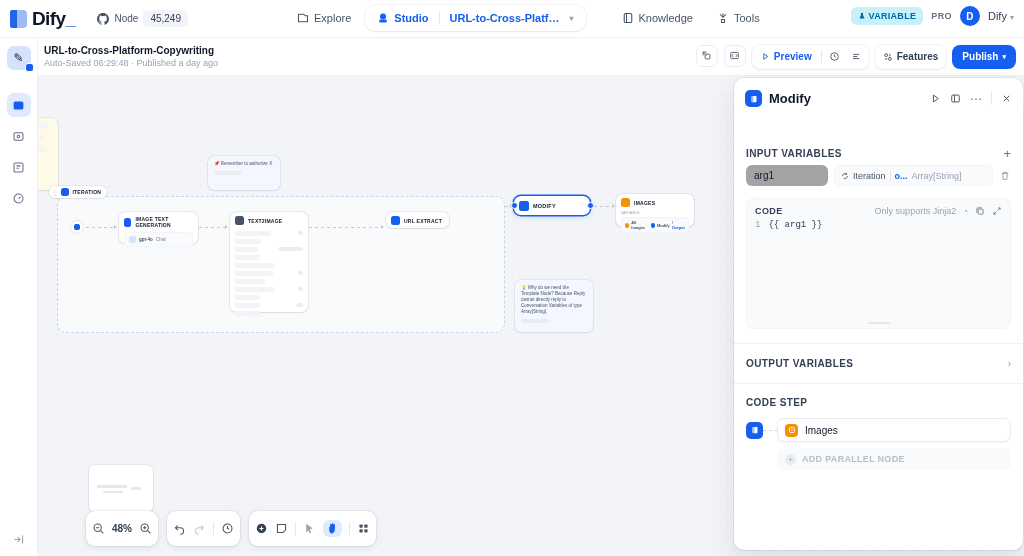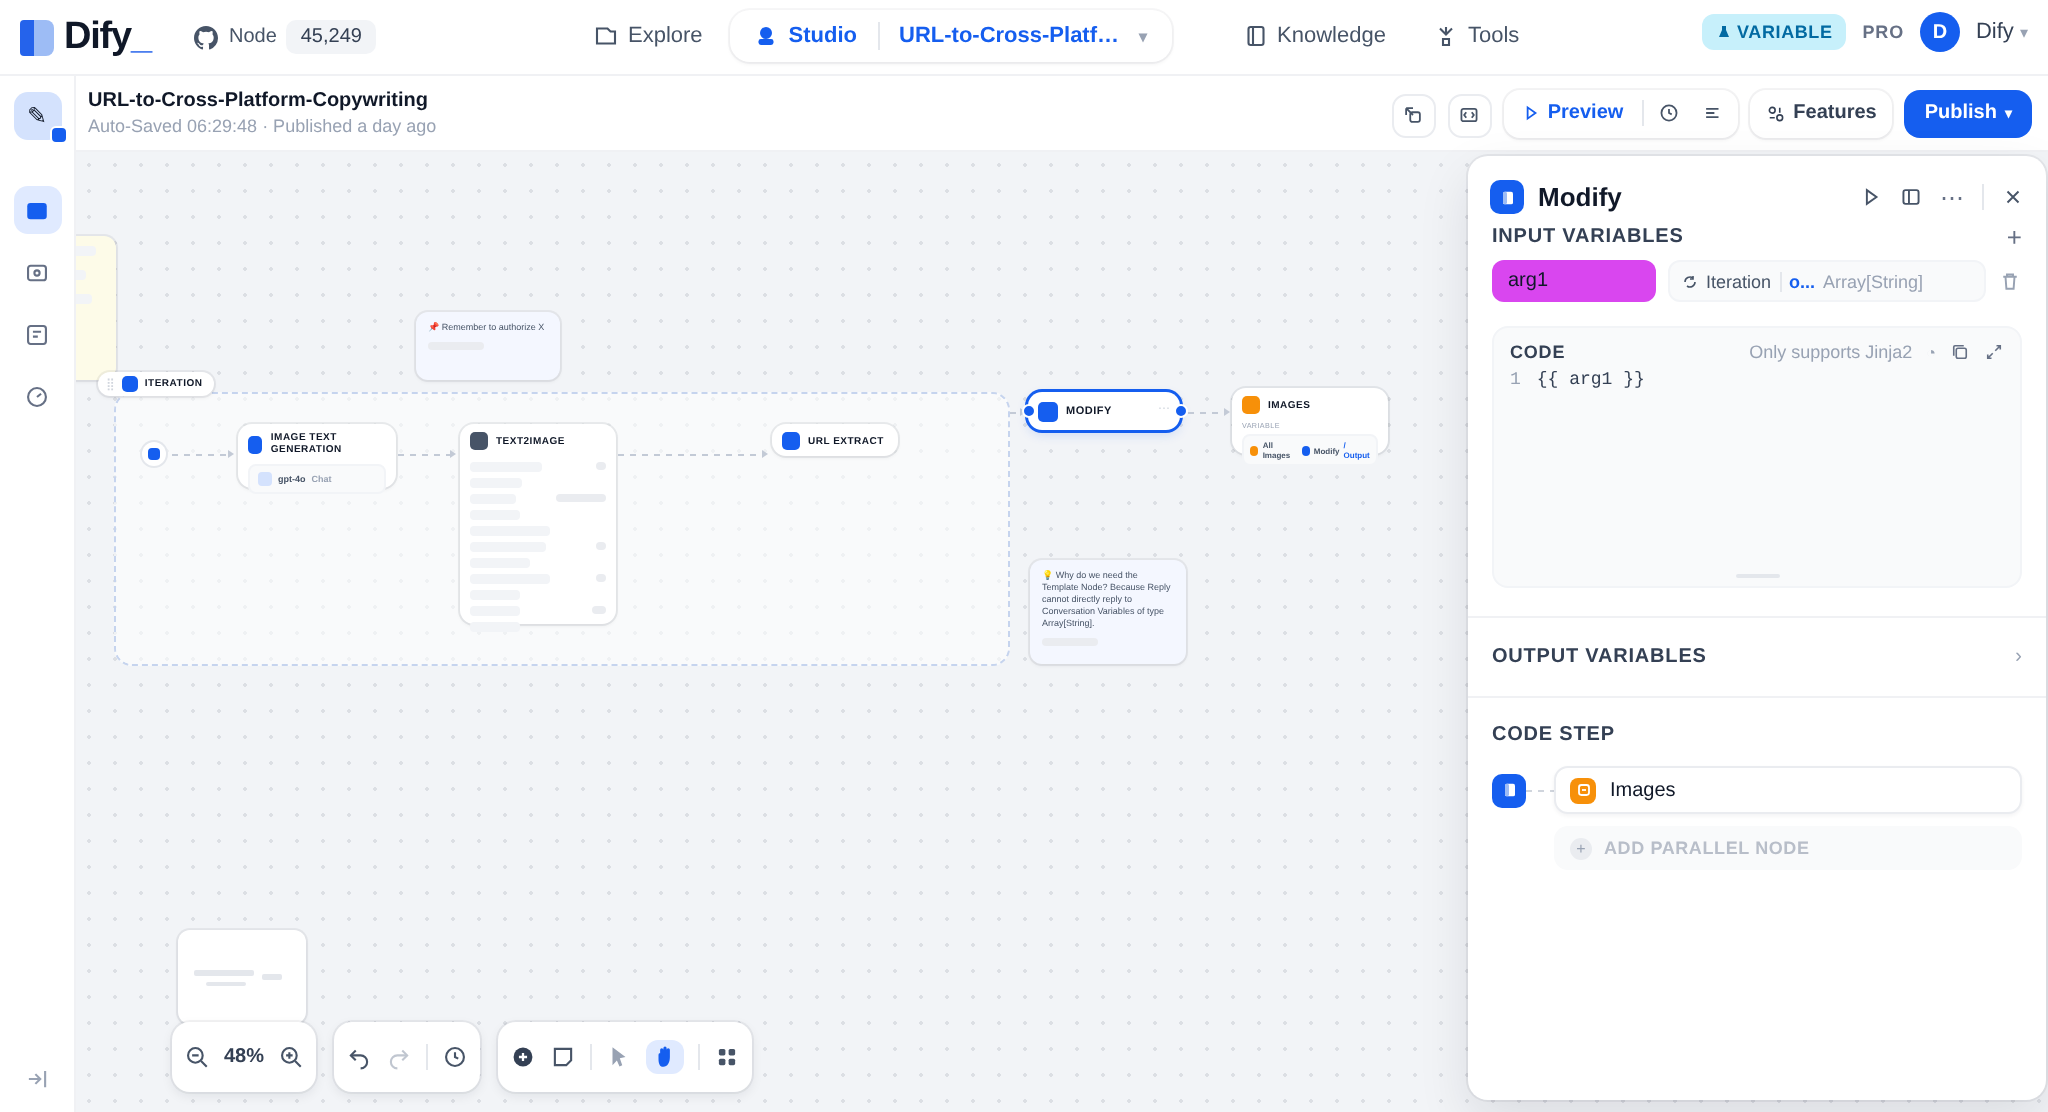--- a/index.html
+++ b/index.html
@@ -95,21 +95,21 @@
     overflow:hidden;
   }
   .subheader {
     position:absolute; top:38px; left:38px; width:986px; height:38px;
     background:#fff; display:flex; align-items:center; z-index:20;
     border-bottom:1px solid #f0f1f4;
   }
   .sh-left { display:flex; align-items:center; gap:7px; margin-left:6px; }
   .sh-title { font-size:10px; font-weight:600; color:#101828; line-height:12px; }
   .sh-sub { font-size:9px; color:#98a2b3; line-height:12px; }
-  .sh-right { position:absolute; right:8px; display:flex; align-items:flex-end; gap:6px; }
+  .sh-right { position:absolute; right:8px; display:flex; align-items:flex-start; gap:6px; }
   .icon-btn {
     width:22px;height:22px;border-radius:7px;background:#fff;border:1px solid #eaecf0;
     display:flex;align-items:center;justify-content:center;color:#475467;cursor:pointer;
   }
   .group-btn {
     display:flex;align-items:center;background:#fff;border-radius:8px;
     box-shadow:0 1px 2px rgba(16,24,40,.05), 0 0 0 1px rgba(16,24,40,.05);
     height:24px; padding:0 3px; gap:3px;
   }
   .btn-preview { display:flex;align-items:center;gap:4px;color:#155eef;font-weight:600;font-size:10px;padding:0 6px;cursor:pointer;}
@@ -188,26 +188,26 @@
     background:#fff; border-radius:10px;
     box-shadow:0 10px 26px rgba(16,24,40,.10), 0 0 0 1px rgba(16,24,40,.06);
     z-index:35; display:flex; flex-direction:column;
   }
   .p-head { display:flex; align-items:center; padding:12px 11px 2px 11px; gap:7px; }
   .p-ico { width:17px;height:17px;border-radius:5px;background:#155eef;display:flex;align-items:center;justify-content:center;}
   .p-title { font-size:13px; font-weight:700; color:#101828; flex:1;}
   .p-acts { display:flex; align-items:center; gap:9px; color:#667085; }
   .p-desc { padding:6px 12px 12px 12px; font-size:10px; color:#98a2b3; }
 
-  .sec-hd { display:flex; align-items:flex-end; padding:4px 12px 6px 12px; }
+  .sec-hd { display:flex; align-items:flex-end; padding:4px 12px 6px 12px;margin-top:35px; }
   .sec-t { font-size:10px; font-weight:700; letter-spacing:.4px; color:#344054; flex:1; }
 
   .var-row { display:flex; align-items:center; gap:6px; padding:0 12px 10px 12px; }
   .var-name {
-    background:#d946ef; border-radius:6px; height:21px; width:82px;
+    background:#a3a3a3; border-radius:6px; height:21px; width:82px;
     display:flex; align-items:center; padding:0 8px; font-size:10px; color:#101828; font-weight:500;text-align:right;
   }
   .var-val {
     flex:1; background:#f9fafb; border:1px solid #f2f4f7; border-radius:6px; height:21px;
     display:flex; align-items:center; padding:0 6px; gap:4px; font-size:9px; color:#475467;
   }
   .var-type { color:#98a2b3; font-size:9px; }
   .var-sep { width:1px;height:10px;background:#e4e7ec; }
   .blue-dot { color:#155eef; font-weight:700; font-size:9px; }
 

